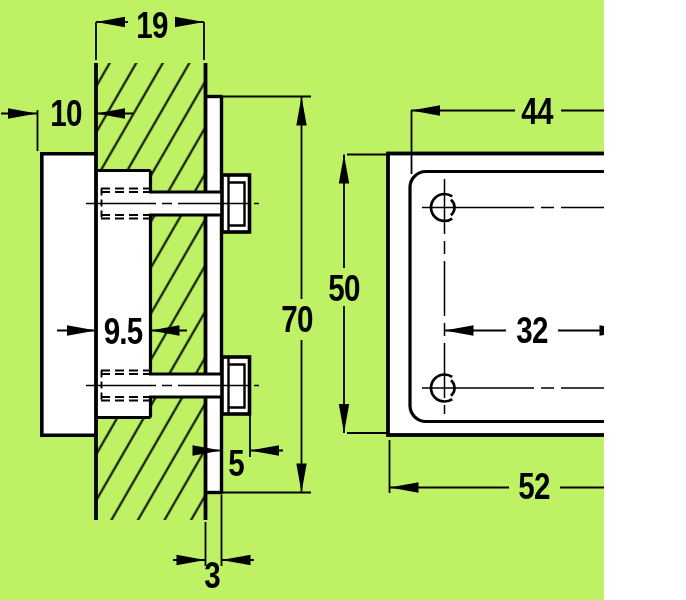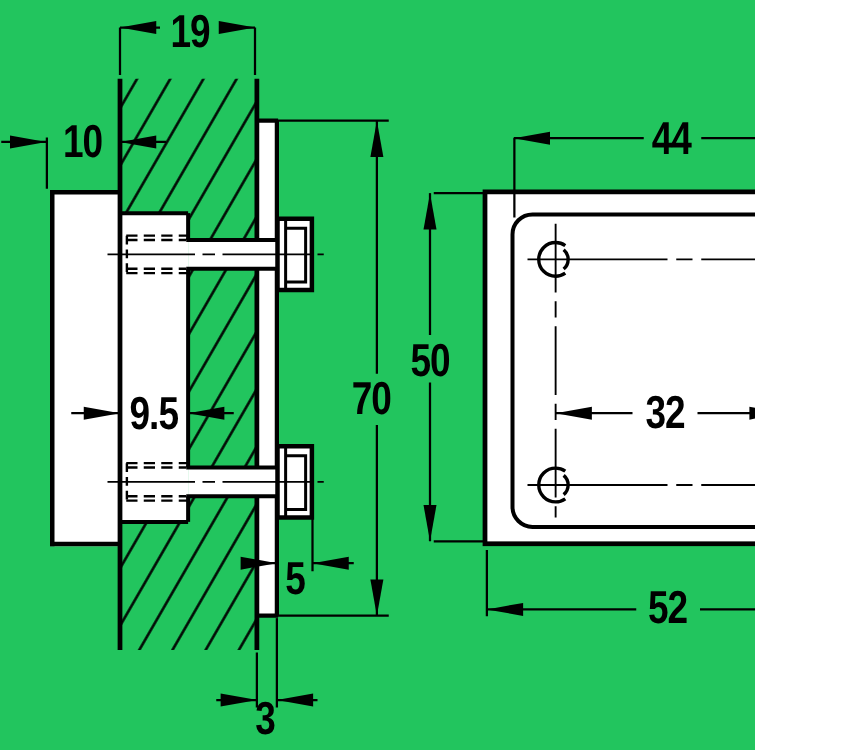--- a/index.html
+++ b/index.html
@@ -1,16 +1,16 @@
 <!DOCTYPE html>
 <html><head>
 <meta charset="utf-8">
 <style>
   html,body{margin:0;padding:0;background:#ffffff;}
-  #stage{position:relative;width:604px;height:600px;background:#22c55e;overflow:hidden;
+  #stage{position:relative;width:604px;height:600px;background:#bef264;overflow:hidden;
          font-family:"Liberation Sans","DejaVu Sans",sans-serif;}
   #stage svg{position:absolute;left:0;top:0;}
   .dim{position:absolute;transform:translate(-50%,-50%) scaleX(0.8);
        font-size:37px;font-weight:bold;color:#000;letter-spacing:-1px;
        white-space:nowrap;line-height:1;}
 </style>
 </head>
 <body>
 
 <div id="stage">

